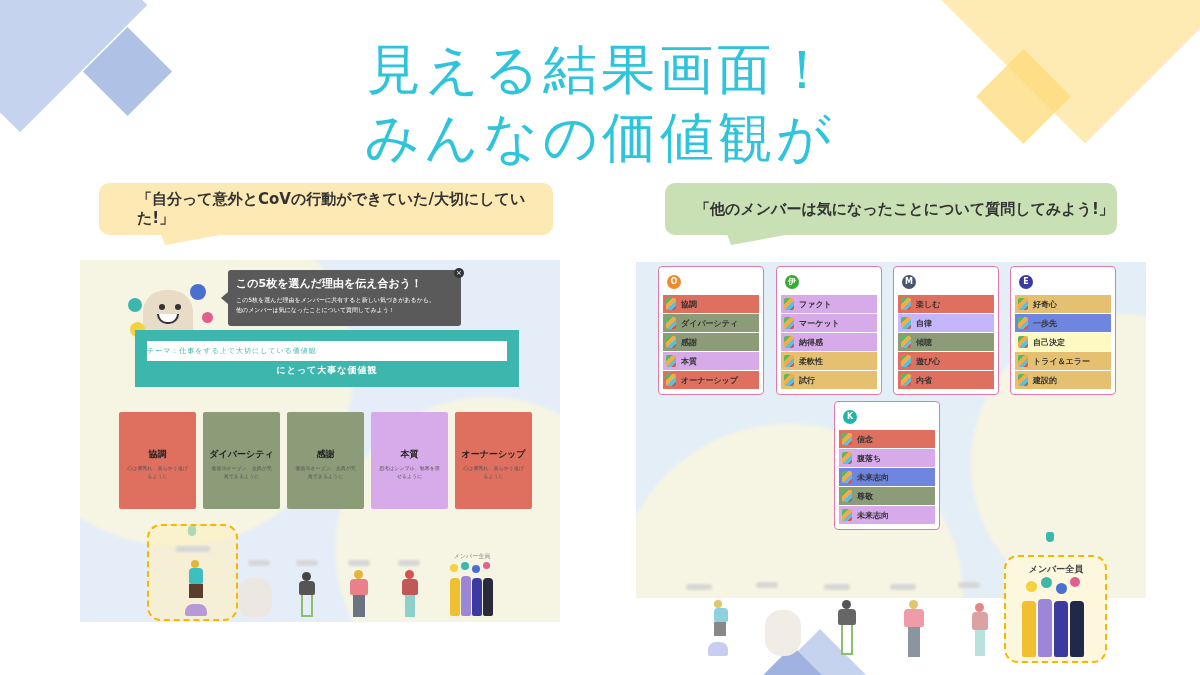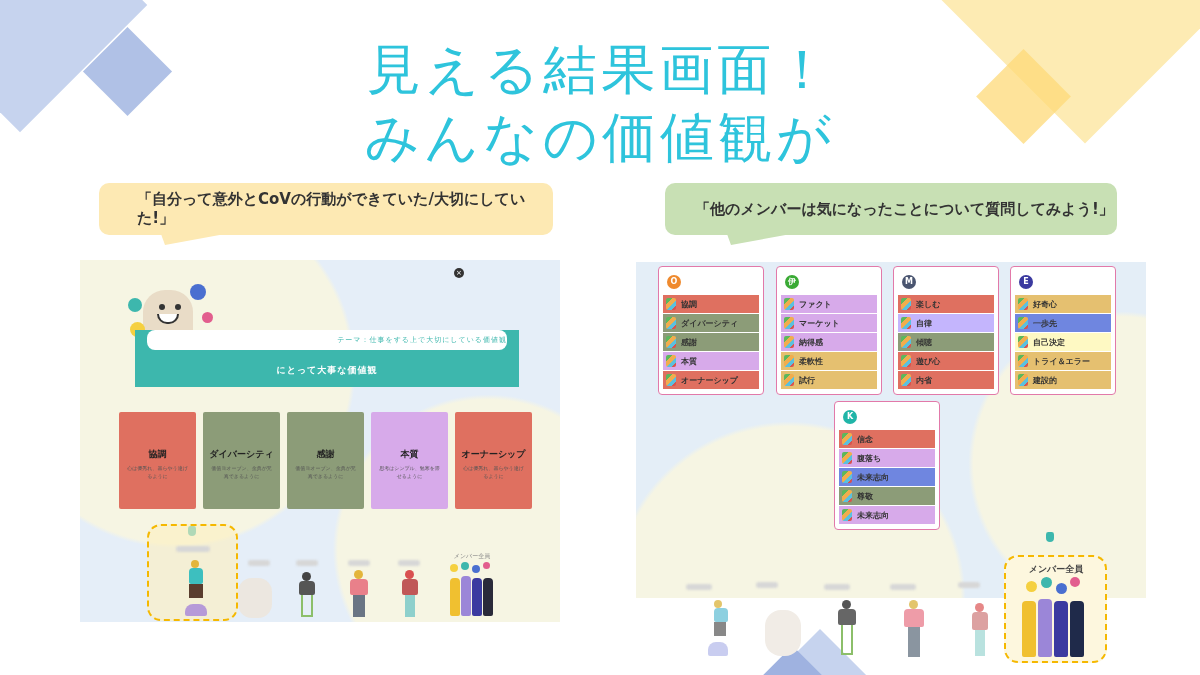--- a/index.html
+++ b/index.html
@@ -48,22 +48,22 @@
   .mascot .mouth { position: absolute; left: 22px; top: 32px; width: 22px; height: 10px; border: 2px solid #333; border-top: none; border-radius: 0 0 12px 12px; background: #fff; }
   .dot { position: absolute; border-radius: 50%; }
   .popup { position: absolute; left: 148px; top: 10px; width: 233px; height: 56px; background: #5a5a5a;
            border-radius: 3px; color: #fff; padding: 6px 8px; }
   .popup::before { content:""; position:absolute; left:-7px; top:22px; border-right:7px solid #5a5a5a; border-top:6px solid transparent; border-bottom:6px solid transparent; }
   .popup-title { font-size: 11px; font-weight: bold; margin-bottom: 4px; }
   .popup-body { font-size: 6px; line-height: 10px; }
   .close-btn { position: absolute; left: 374px; top: 8px; width: 10px; height: 10px; border-radius: 50%; background: #333;
                color: #fff; font-size: 7px; line-height: 10px; text-align: center; }
   .theme-panel { position: absolute; left: 55px; top: 70px; width: 384px; height: 57px; background: #3db7ad; }
-  .theme-input { position: absolute; left: 12px; top: 0; width: 360px; height: 20px; border-radius: 8px; background: #fff;
-                 color: #3db7ad; font-size: 7px; text-align: right; line-height: 20px; letter-spacing: 1px; }
+  .theme-input { position: absolute; left: 12px; top: 11px; width: 360px; height: 20px; border-radius: 0; background: #fff;
+                 color: #3db7ad; font-size: 7px; text-align: left; line-height: 20px; letter-spacing: 1px; }
   .theme-sub { position: absolute; left: 0; top: 34px; width: 384px; text-align: center; color: #fff; font-size: 9px; font-weight: bold; letter-spacing: 1px; }
 
   
   .cards { position: absolute; left: 39px; top: 152px; display: flex; gap: 7px; }
   .vcard { width: 77px; height: 97px; border-radius: 2px; display: flex; flex-direction: column; align-items: center; justify-content: center; padding-top: 6px; }
   .vcard .vt { font-size: 9px; font-weight: bold; color: #222; }
   .vcard .vd { font-size: 5px; color: #555; text-align: center; line-height: 8px; margin-top: 3px; padding: 0 6px; }
 
   
   .pointer { position: absolute; width: 8px; height: 10px; background: #3db7ad; border-radius: 3px 3px 5px 5px; }
@@ -112,20 +112,25 @@
     <div class="body"></div>
     <div class="eye" style="left:24px"></div>
     <div class="eye" style="left:40px"></div>
     <div class="mouth"></div>
   </div>
   <div class="dot" style="left:48px;top:38px;width:14px;height:14px;background:#3db7ad"></div>
   <div class="dot" style="left:110px;top:24px;width:16px;height:16px;background:#4a6fd0"></div>
   <div class="dot" style="left:122px;top:52px;width:11px;height:11px;background:#e25e8e"></div>
   <div class="dot" style="left:50px;top:62px;width:15px;height:15px;background:#f5d040"></div>
 
+  <div class="popup">
+    <div class="popup-title">この5枚を選んだ理由を伝え合おう！</div>
+    <div class="popup-body">この5枚を選んだ理由をメンバーに共有すると新しい気づきがあるかも。</div>
+    <div class="popup-body">他のメンバーは気になったことについて質問してみよう！</div>
+  </div>
   <div class="close-btn">×</div>
 
   <div class="theme-panel">
     <div class="theme-input">テーマ：仕事をする上で大切にしている価値観</div>
     <div class="theme-sub">にとって大事な価値観</div>
   </div>
 
   <div class="cards">
     <div class="vcard" style="background:#df7060">
       <div class="vt">協調</div>

